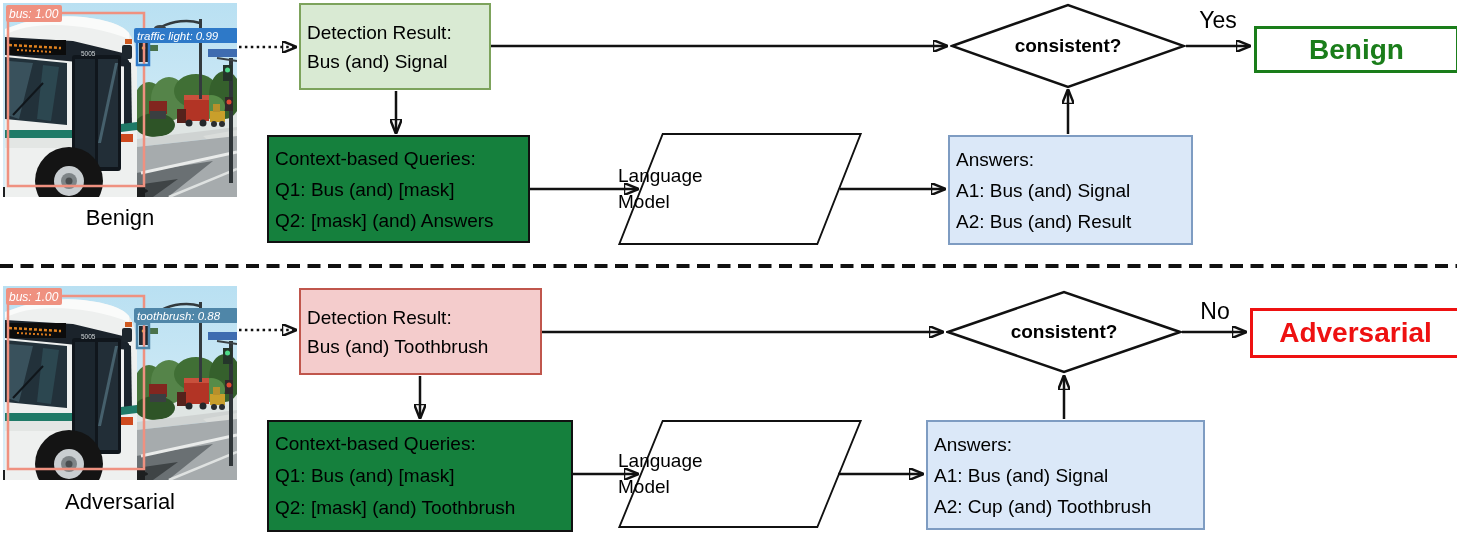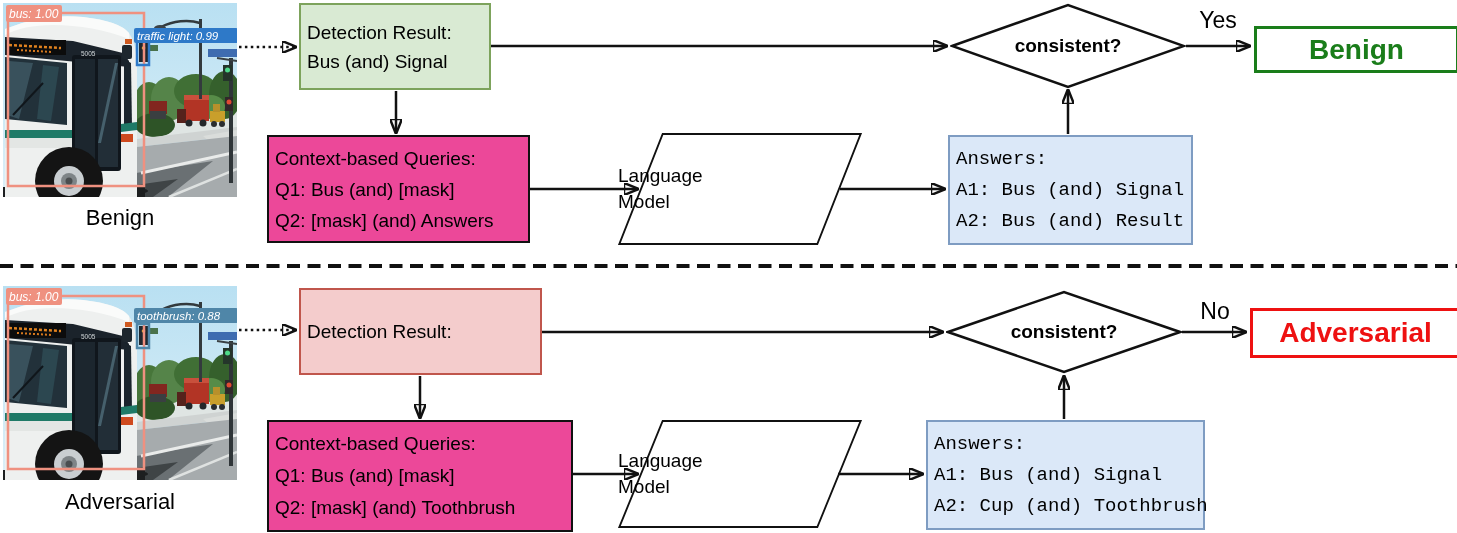--- a/index.html
+++ b/index.html
@@ -1,25 +1,25 @@
 <!DOCTYPE html>
 <html style="--benign-fill: #d9ead3; --benign-border: #7da35c; --adversarial-fill: #f4cccc; --adversarial-border: #c0564c; --answers-fill: #dbe8f8; --answers-border: #7e9cc2; --benign-accent: #1a7d1a; --adversarial-accent: #ee1111; --bus-bbox: #ef9180; --object-bbox-benign: #2e79c8; --object-bbox-adversarial: #4f86a8;"><head>
 <meta charset="utf-8">
 <style>
   html,body{margin:0;padding:0;background:#fff;}
   #canvas{position:relative;width:1457px;height:533px;background:#fff;overflow:hidden;
           font-family:"Liberation Sans",sans-serif;color:#000;}
   .abs{position:absolute;box-sizing:border-box;}
   
-  .box{position:absolute;box-sizing:border-box;background:#ec4899;border:2.5px solid #111;}
+  .box{position:absolute;box-sizing:border-box;background:#15803d;border:2.5px solid #111;}
   .txt{display:flex;flex-direction:column;justify-content:center;padding-left:6px;
        font-size:19px;line-height:30px;white-space:nowrap;}
   .det-benign{background:var(--benign-fill);border-color:var(--benign-border);line-height:29px;}
   .det-adv{background:var(--adversarial-fill);border-color:var(--adversarial-border);line-height:29px;}
-  .ans{background:var(--answers-fill);border-color:var(--answers-border);font-family:Liberation Mono, monospace;}
+  .ans{background:var(--answers-fill);border-color:var(--answers-border);}
   
   .lm{position:absolute;}
   .lm-shape{position:absolute;top:0;bottom:0;left:22px;right:22px;background:#fff;
             border:2.5px solid #111;box-sizing:border-box;}
   .skew1{transform:skewX(-21.5deg);}
   .skew2{transform:skewX(-22.2deg);}
   .lm-label{position:absolute;inset:0;display:flex;flex-direction:column;align-items:flex-start;
             justify-content:center;font-size:19px;line-height:26px;}
   
   .dia{position:absolute;}
@@ -181,20 +181,21 @@
     <rect x="134" y="38" width="12" height="24" fill="none" stroke-width="2.5" style="stroke:var(--object-bbox-adversarial)"></rect>
     <rect x="131" y="22" width="104" height="15" rx="2" style="fill:var(--object-bbox-adversarial)"></rect>
     <text class="ph-label-sm" x="134" y="33.5">toothbrush: 0.88</text>
     <rect x="3" y="2" width="56" height="17" rx="2" style="fill:var(--bus-bbox)"></rect>
     <text class="ph-label" x="6" y="14.5">bus: 1.00</text>
   </svg>
   <div class="caption" style="left:3px;top:489px;width:234px">Adversarial</div>
 
   <div class="box txt det-adv" style="left:299px;top:288px;width:243px;height:87px">
     <div>Detection Result:</div>
+    <div>Bus (and) Toothbrush</div>
   </div>
 
   <div class="box txt" style="left:267px;top:420px;width:306px;height:112px;line-height:32px">
     <div>Context-based Queries:</div>
     <div>Q1: Bus (and) [mask]</div>
     <div>Q2: [mask] (and) Toothbrush</div>
   </div>
 
   <div class="lm" style="left:618px;top:420px;width:244px;height:108px">
     <div class="lm-shape skew2"></div>

